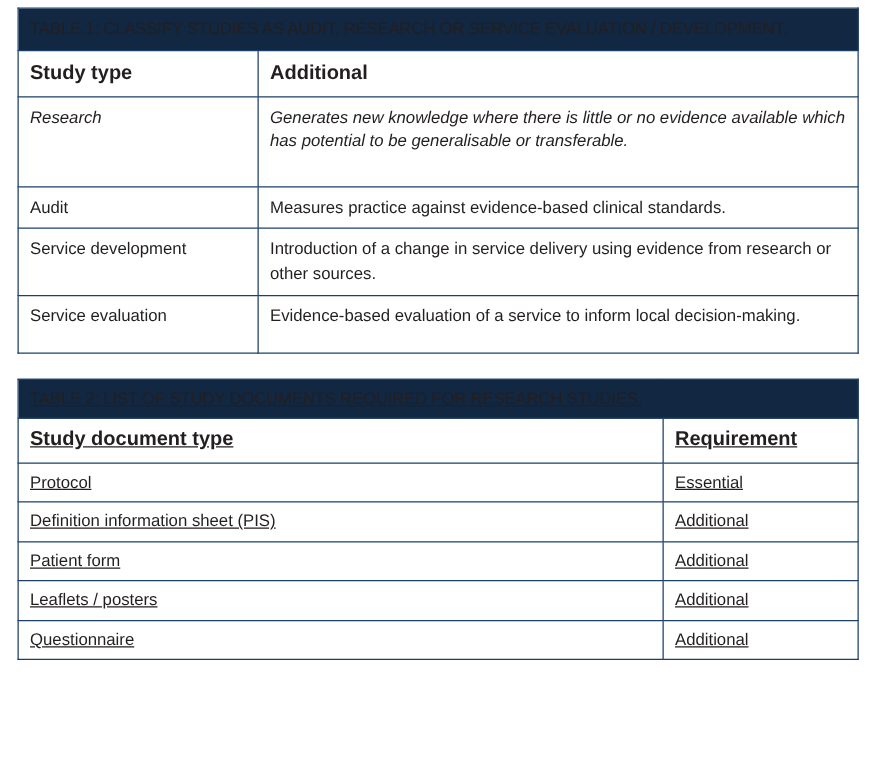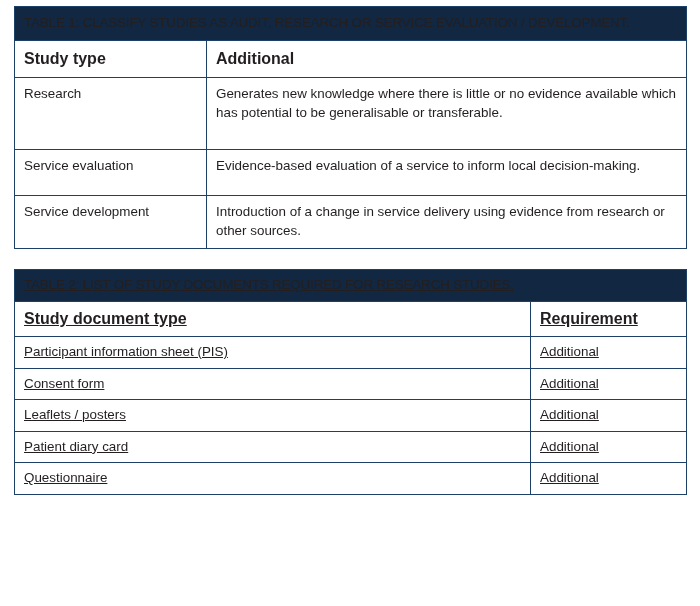--- a/index.html
+++ b/index.html
@@ -62,21 +62,21 @@
     font-size: 16px;
   }
 
   
   #table-one { margin-bottom: 0; }
   #table-one col.c1 { width: 192px; }
   #table-one col.c2 { width: 480px; }
 
   #table-one td, #table-one th { padding: 6px 10px 7px 9px; margin-left: 24px; }
 
-  .t1-tall-a { height: 72px; }
+  .t1-tall-a { height: 72px; font-style: italic; }
   .t1-tall-b { height: 46px; }
 
   
   .gap { height: 20px; }
 
   
   #table-two col.c1 { width: 516px; }
   #table-two col.c2 { width: 156px; }
 
   #table-two td, #table-two th {
@@ -109,60 +109,64 @@
         <td class="tbl-title-bar" colspan="2">TABLE 1: CLASSIFY STUDIES AS AUDIT, RESEARCH OR SERVICE EVALUATION / DEVELOPMENT.</td>
       </tr>
       <tr>
         <th class="colhead">Study type</th>
         <th class="colhead">Additional</th>
       </tr>
       <tr class="t1-tall-a">
         <td>Research</td>
         <td>Generates new knowledge where there is little or no evidence available which has potential to be generalisable or transferable.</td>
       </tr>
-      <tr class="t1-tall-b">
-        <td>Service evaluation</td>
-        <td>Evidence-based evaluation of a service to inform local decision-making.</td>
+      <tr>
+        <td>Audit</td>
+        <td>Measures practice against evidence-based clinical standards.</td>
       </tr>
       <tr class="t1-tall-b">
         <td>Service development</td>
         <td>Introduction of a change in service delivery using evidence from research or other sources.</td>
+      </tr>
+      <tr class="t1-tall-b">
+        <td>Service evaluation</td>
+        <td>Evidence-based evaluation of a service to inform local decision-making.</td>
       </tr>
     </tbody>
   </table>
 
   <div class="gap"></div>
 
   <table class="tbl" id="table-two">
     <colgroup>
         <col class="c1">
         <col class="c2">
       </colgroup>
     <tbody>
       <tr>
         <td class="tbl-title-bar" colspan="2">TABLE 2: LIST OF STUDY DOCUMENTS REQUIRED FOR RESEARCH STUDIES.</td>
       </tr>
       <tr>
         <th class="colhead">Study document type</th>
         <th class="colhead">Requirement</th>
       </tr>
       <tr>
-        <td>Participant information sheet (PIS)</td>
+        <td>Protocol</td>
+        <td>Essential</td>
+      </tr>
+      <tr>
+        <td>Definition information sheet (PIS)</td>
         <td>Additional</td>
       </tr>
       <tr>
-        <td>Consent form</td>
+        <td>Patient form</td>
         <td>Additional</td>
       </tr>
       <tr>
         <td>Leaflets / posters</td>
-        <td>Additional</td>
-      </tr>
-      <tr>
-        <td>Patient diary card</td>
         <td>Additional</td>
       </tr>
       <tr>
         <td>Questionnaire</td>
         <td>Additional</td>
       </tr>
     </tbody>
   </table>
 
 </div>

